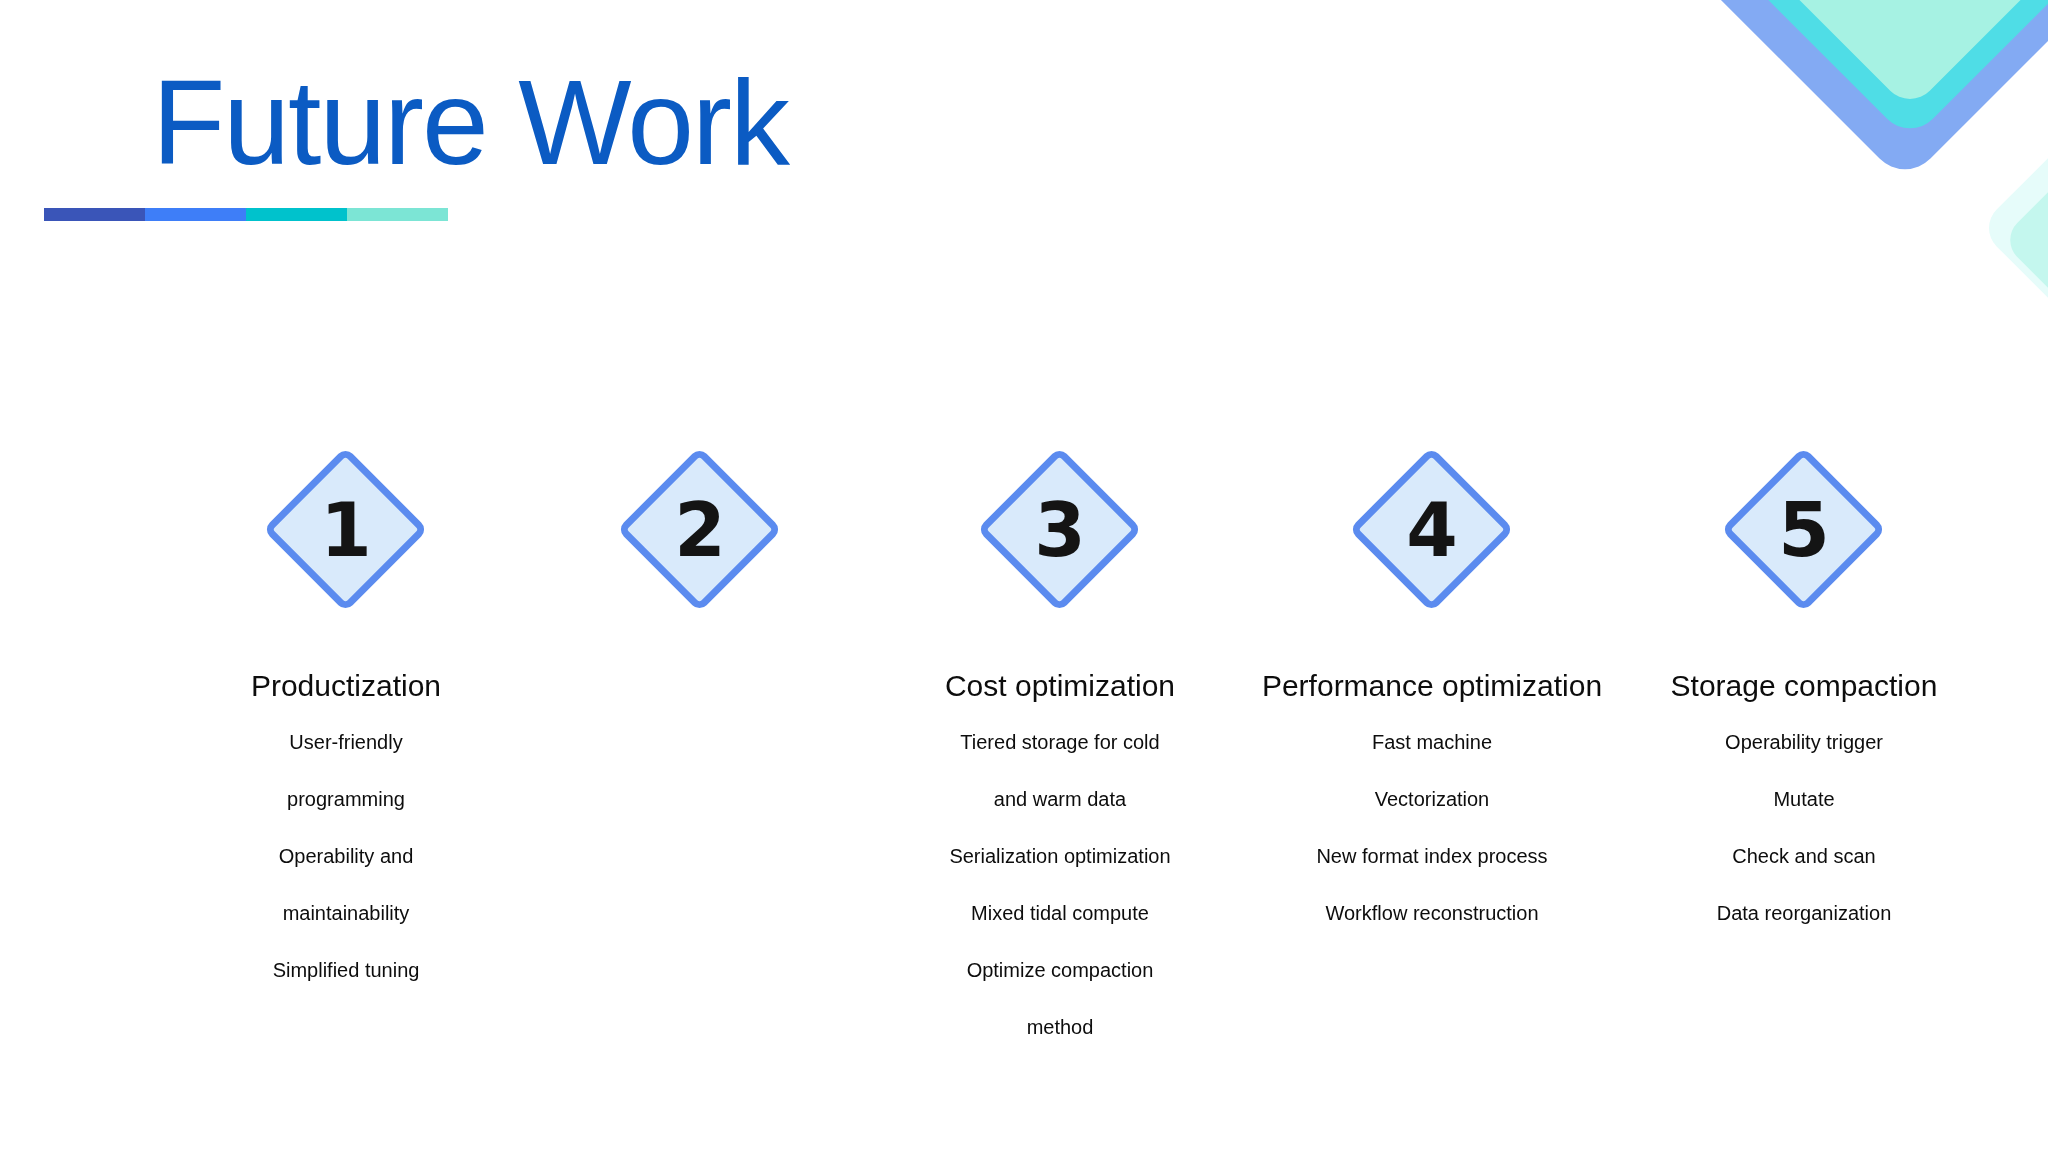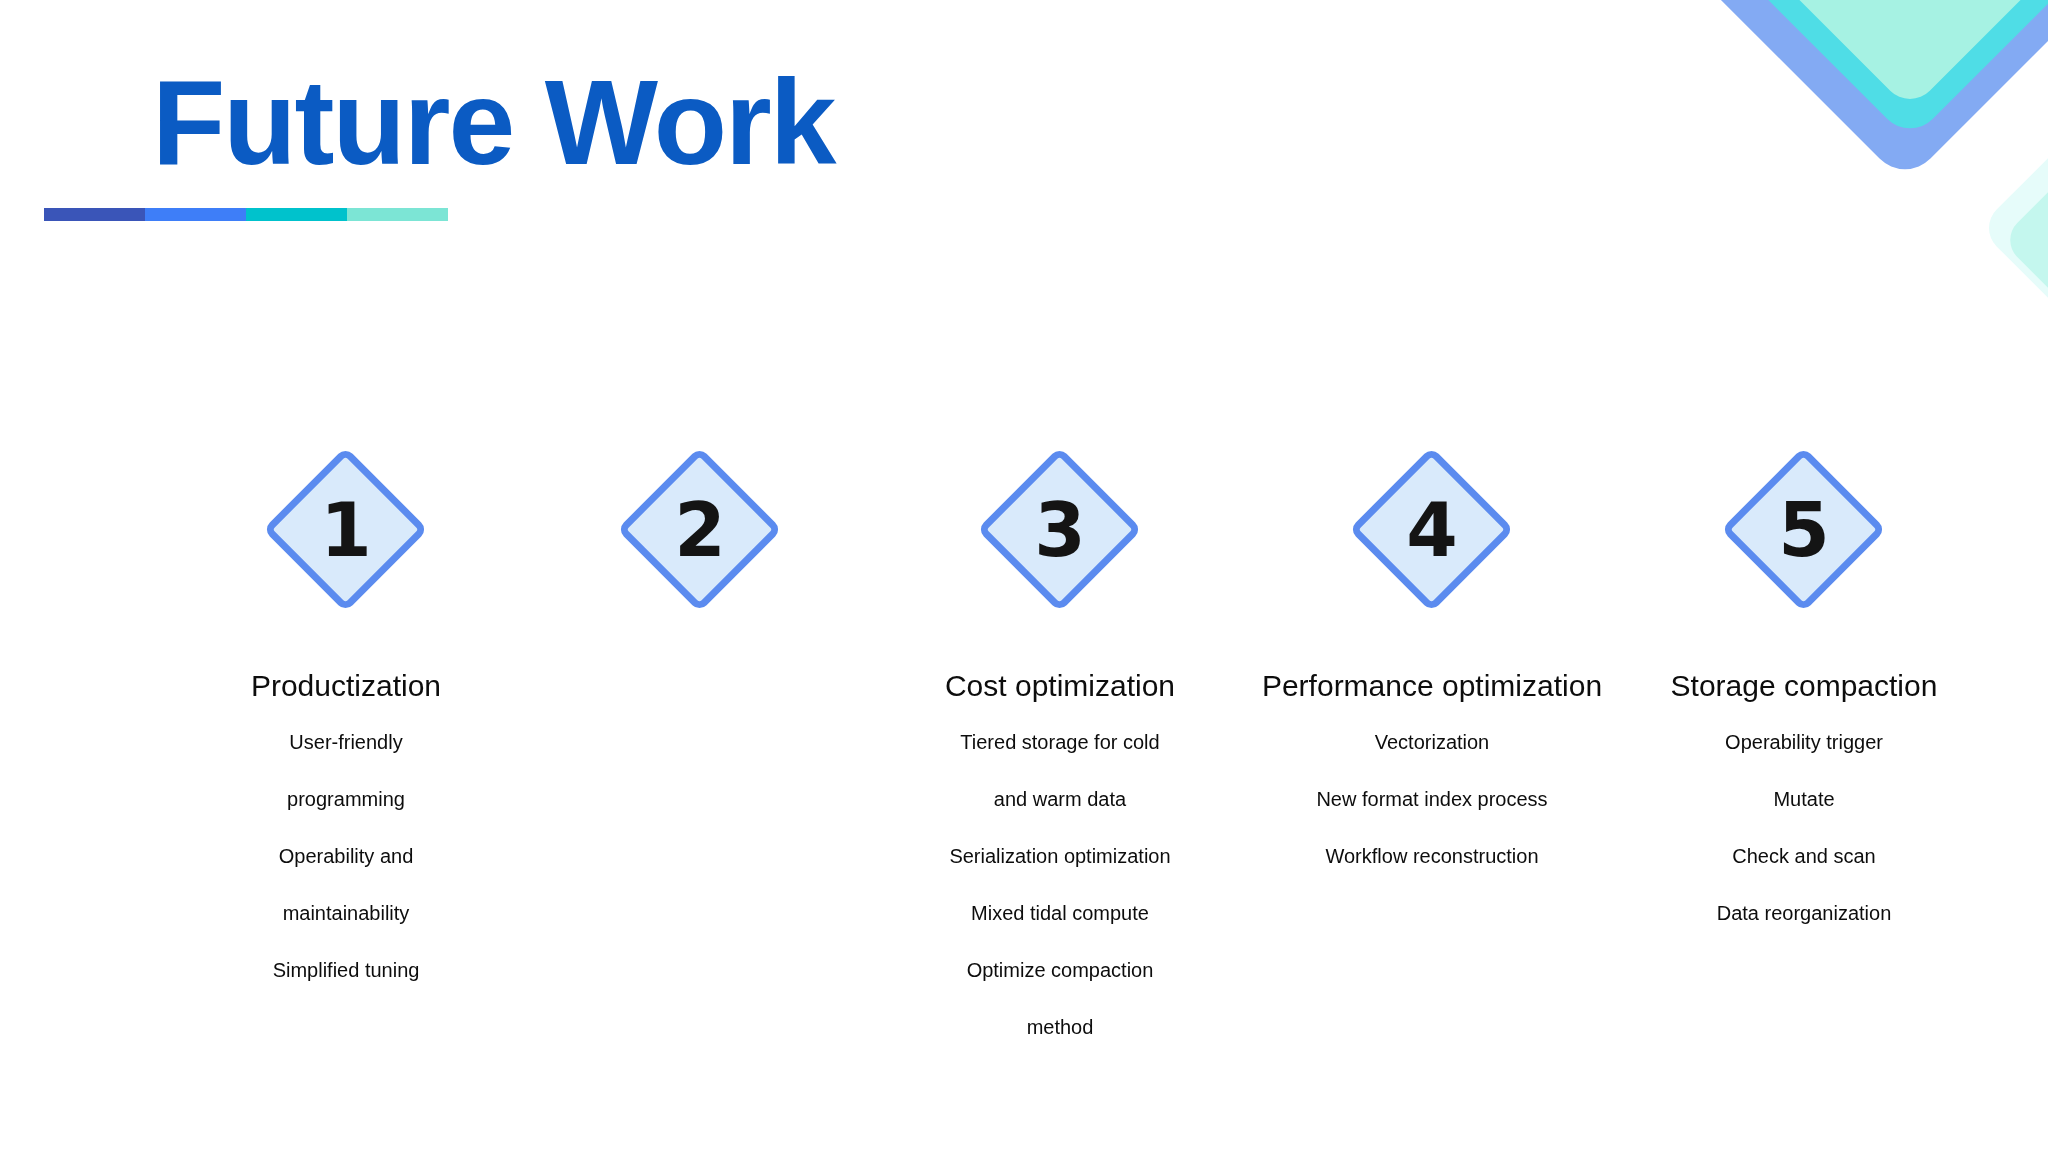--- a/index.html
+++ b/index.html
@@ -15,21 +15,21 @@
     background: #ffffff;
     overflow: hidden;
   }
 
   
   .title {
     position: absolute;
     left: 152px; top: 62px;
     margin: 0;
     font-size: 120px;
-    font-weight: 700;
+    font-weight: 400;
     letter-spacing: -2px;
     line-height: 1;
     color: var(--title-color, #0b5bc3);
     white-space: nowrap;
   }
 
   
   .accent-bar {
     position: absolute;
     left: 44px; top: 208px;
@@ -156,20 +156,21 @@
   </div>
 
   <div class="column" style="left: 1212px;">
     <div class="diamond-wrap">
       <div class="diamond-shape"></div>
       <div class="diamond-num">4</div>
     </div>
     <div class="col-text">
       <div class="col-title">Performance optimization</div>
       <div class="col-items">
+            <div class="col-item">Fast machine</div>
             <div class="col-item">Vectorization</div>
             <div class="col-item">New format index process</div>
             <div class="col-item">Workflow reconstruction</div>
           </div>
     </div>
   </div>
 
   <div class="column" style="left: 1584px;">
     <div class="diamond-wrap">
       <div class="diamond-shape"></div>

